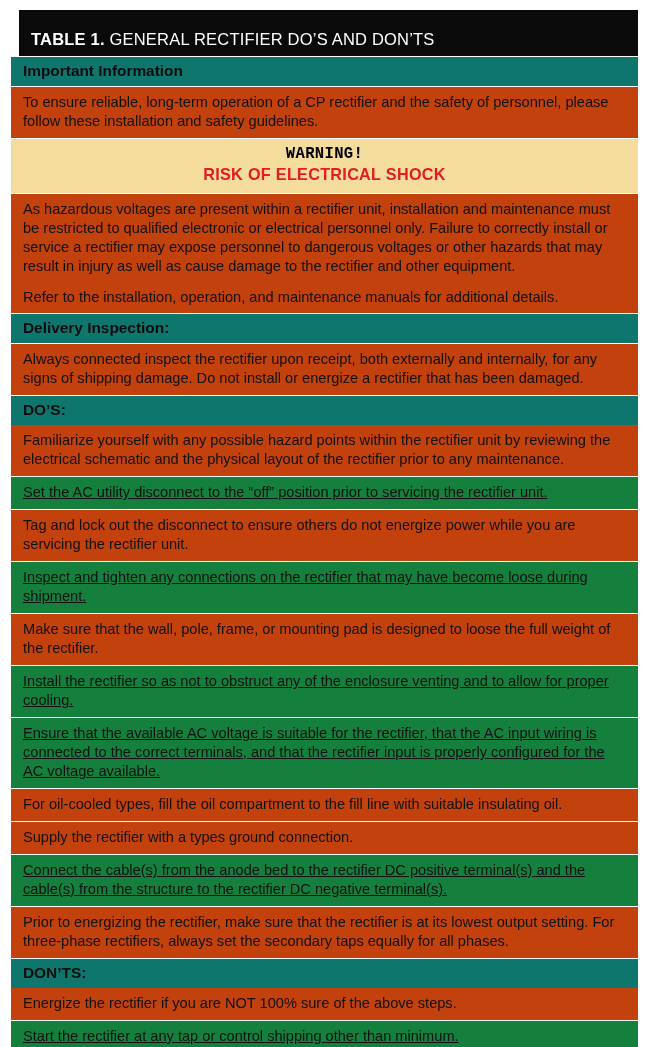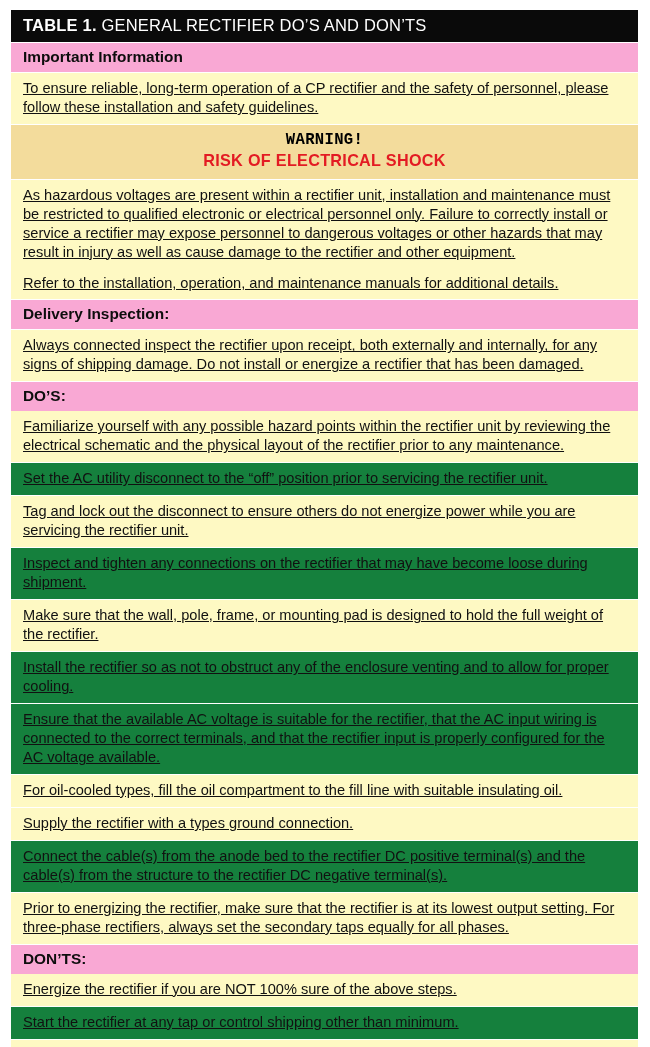--- a/index.html
+++ b/index.html
@@ -19,25 +19,26 @@
     left: 11px;
     top: 10px;
     width: 627px;
     background: #ffffff;
   }
 
   
   .title-bar {
     background: #0a0a0a;
     color: #ffffff;
-    padding: 6px 10px 7px 12px;
+    padding: 20px 10px 7px 12px;
     font-size: 16.5px;
     letter-spacing: 0.2px;
     line-height: 1.15;
     white-space: nowrap;
+    margin-left: 8px;
   }
   .title-bar .tnum {
     font-weight: bold;
   }
   .title-bar .trest {
     font-weight: normal;
   }
 
   
   .row {
@@ -48,28 +49,27 @@
     border-top: 1px solid #ffffff;
   }
   .row:first-of-type {
     border-top: none;
   }
   .tan {
     background: #15803d;
     text-decoration: underline;
   }
   .cream {
-    background: #fef9c3;
-    text-decoration: underline;
+    background: #c2410c;
   }
   .section-head {
     font-weight: bold;
     font-size: 15.4px;
     padding: 5px 12px 6px 12px;
-    background: #f9a8d4;
+    background: #0f766e;
     color: #0d0d0d;
     border-top: 1px solid #ffffff;
   }
 
   
   .warn-block {
     background: #f3dc9c;
     text-align: center;
     padding: 6px 10px 8px 10px;
     border-top: 1px solid #ffffff;
@@ -119,21 +119,21 @@
 
   <div class="section-head">Delivery Inspection:</div>
   <div class="row cream">Always connected inspect the rectifier upon receipt, both externally and internally, for any signs of shipping damage. Do not install or energize a rectifier that has been damaged.</div>
 
   <div class="section-head">DO’S:</div>
   <div id="dos-list">
       <div class="row cream">Familiarize yourself with any possible hazard points within the rectifier unit by reviewing the electrical schematic and the physical layout of the rectifier prior to any maintenance.</div>
       <div class="row tan">Set the AC utility disconnect to the “off” position prior to servicing the rectifier unit.</div>
       <div class="row cream">Tag and lock out the disconnect to ensure others do not energize power while you are servicing the rectifier unit.</div>
       <div class="row tan">Inspect and tighten any connections on the rectifier that may have become loose during shipment.</div>
-      <div class="row cream">Make sure that the wall, pole, frame, or mounting pad is designed to hold the full weight of the rectifier.</div>
+      <div class="row cream">Make sure that the wall, pole, frame, or mounting pad is designed to loose the full weight of the rectifier.</div>
       <div class="row tan">Install the rectifier so as not to obstruct any of the enclosure venting and to allow for proper cooling.</div>
       <div class="row tan">Ensure that the available AC voltage is suitable for the rectifier, that the AC input wiring is connected to the correct terminals, and that the rectifier input is properly configured for the AC voltage available.</div>
       <div class="row cream">For oil-cooled types, fill the oil compartment to the fill line with suitable insulating oil.</div>
       <div class="row cream">Supply the rectifier with a types ground connection.</div>
       <div class="row tan">Connect the cable(s) from the anode bed to the rectifier DC positive terminal(s) and the cable(s) from the structure to the rectifier DC negative terminal(s).</div>
       <div class="row cream">Prior to energizing the rectifier, make sure that the rectifier is at its lowest output setting. For three-phase rectifiers, always set the secondary taps equally for all phases.</div>
     </div>
 
   <div class="section-head">DON’TS:</div>
   <div id="donts-list">

